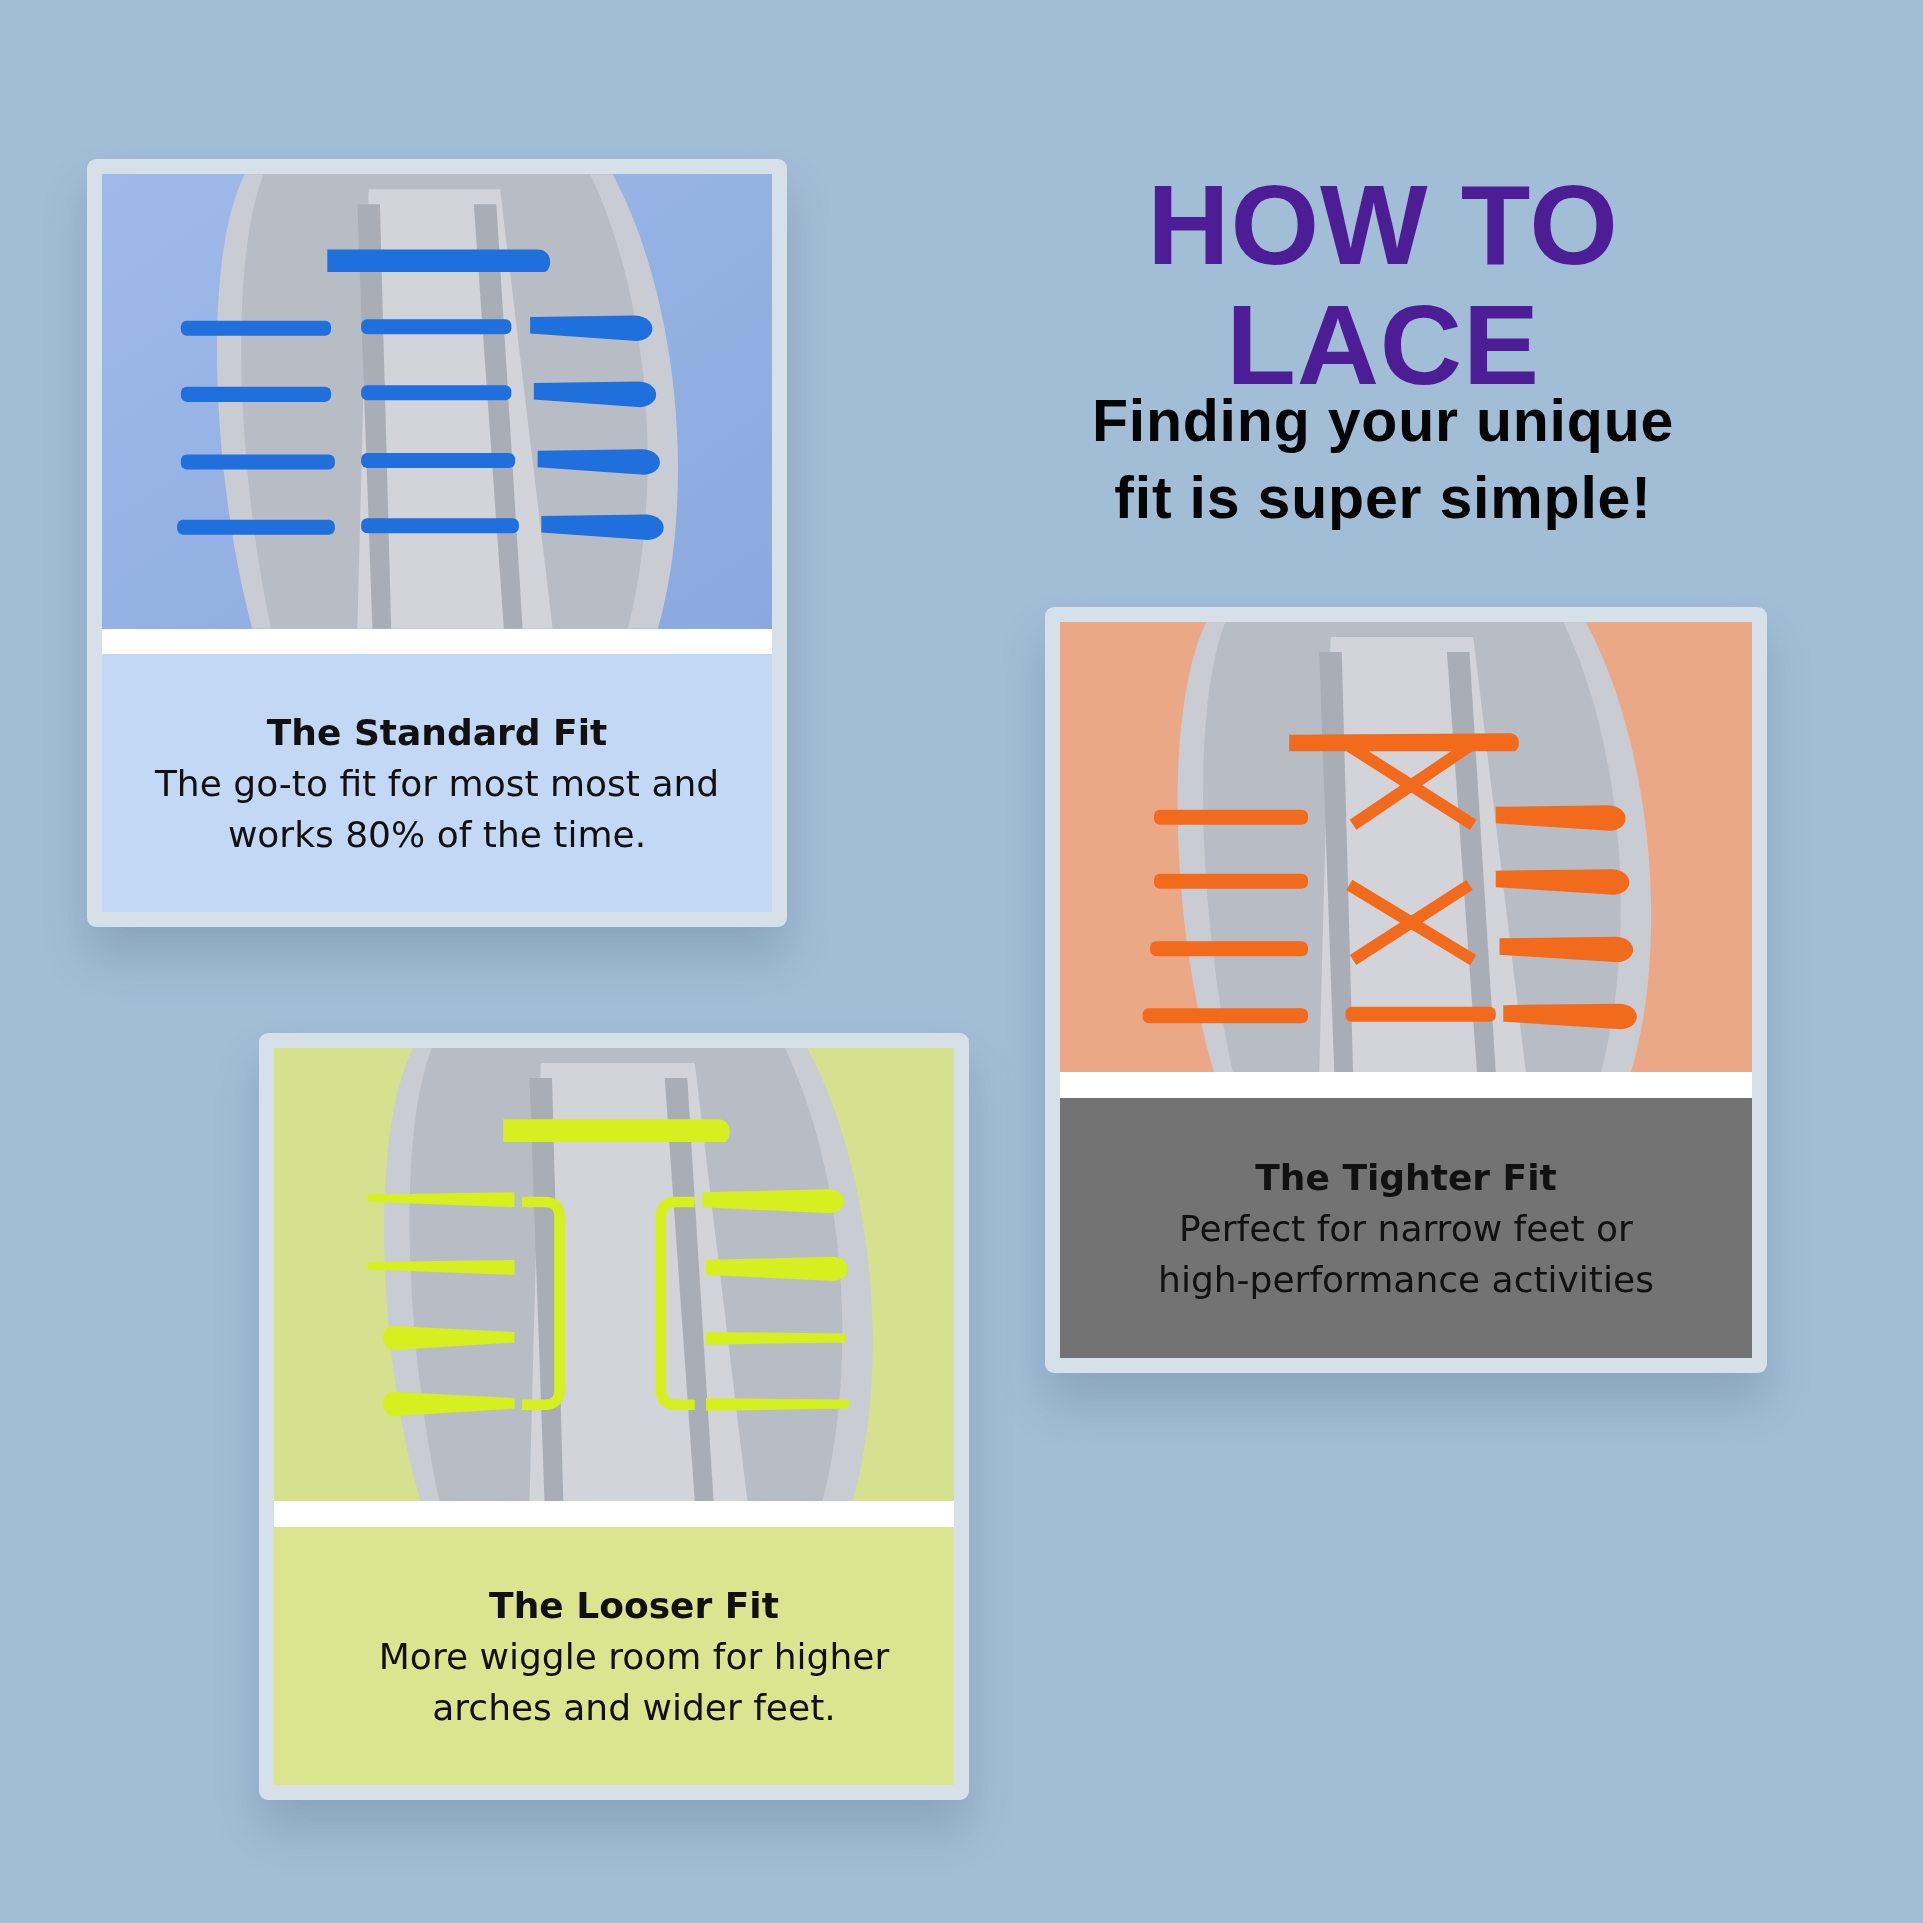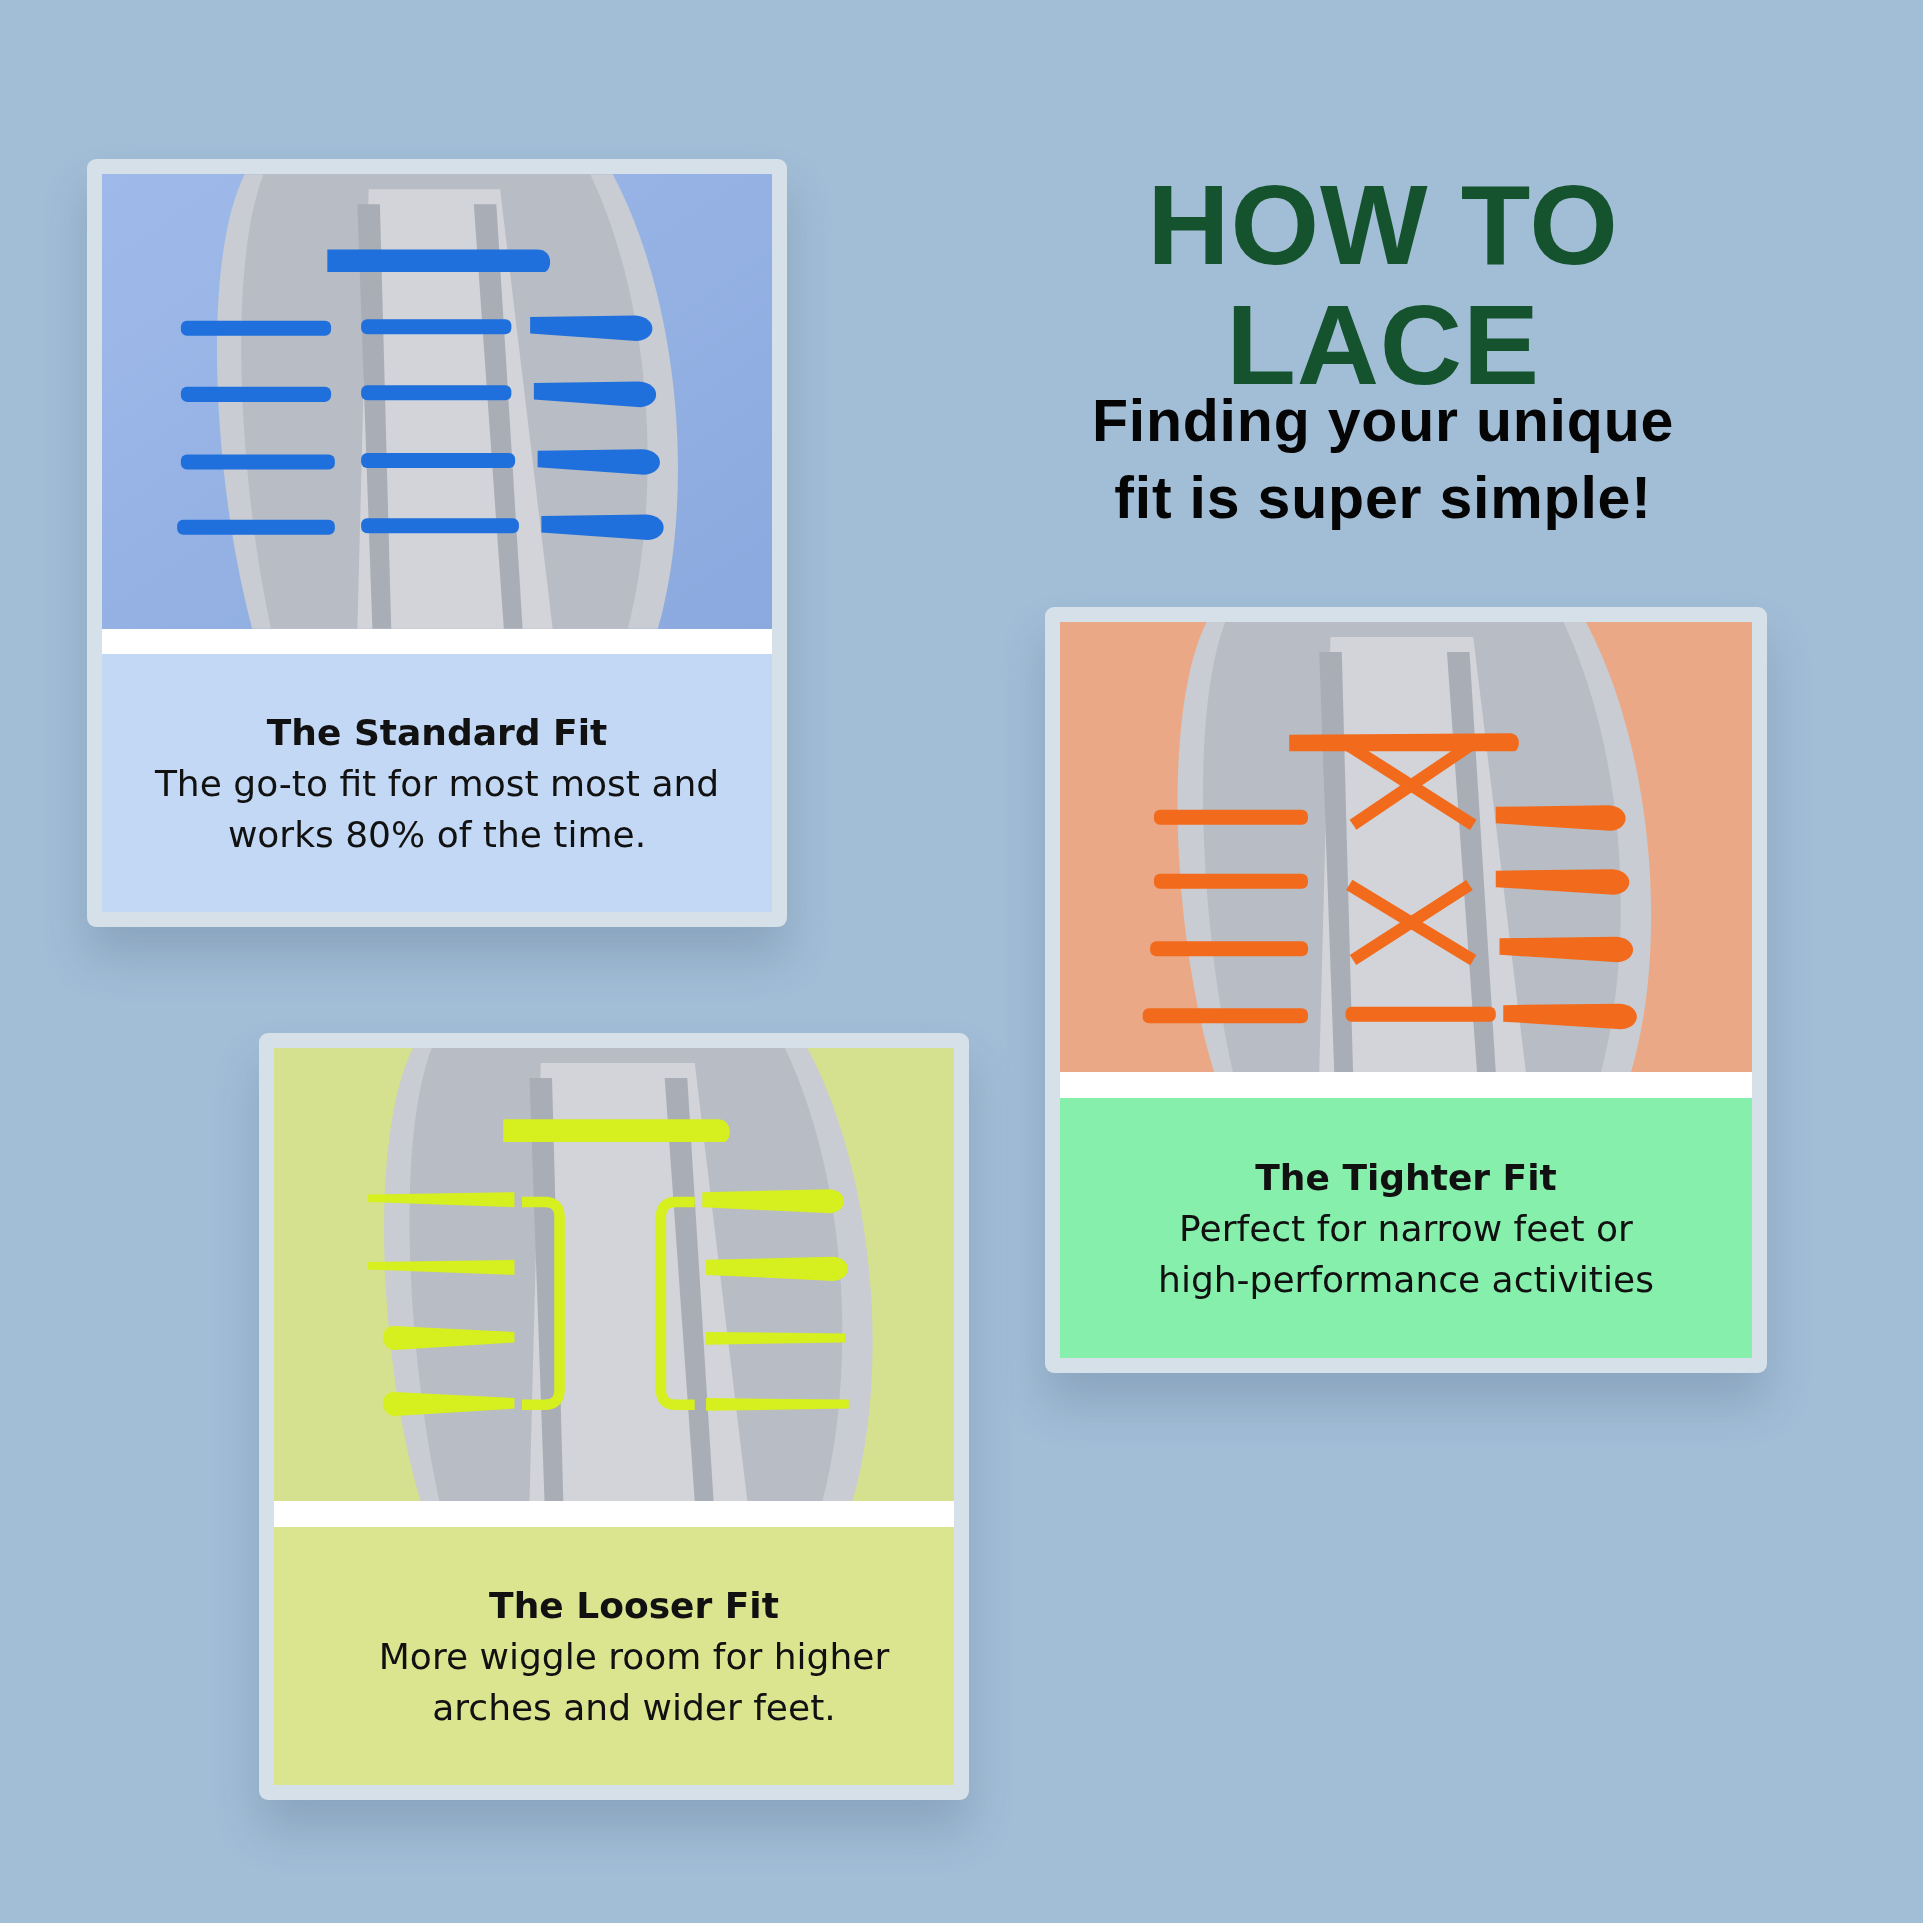--- a/index.html
+++ b/index.html
@@ -1,17 +1,17 @@
 <!DOCTYPE html>
 <html style="font-size:12px"><head>
 <meta charset="utf-8">
 <style>
   html,body{margin:0;padding:0;}
   body{width:1924px;height:1924px;background:#a2bdd6;position:relative;overflow:hidden;font-family:"Liberation Sans",sans-serif;}
-  .heading{position:absolute;left:977px;top:165px;width:812px;text-align:center;font-weight:bold;font-size:114px;color:#14532d;letter-spacing:0.8px;line-height:120px;}
+  .heading{position:absolute;left:977px;top:165px;width:812px;text-align:center;font-weight:bold;font-size:114px;color:#4c1d95;letter-spacing:0.8px;line-height:120px;}
   .subtitle{position:absolute;left:992px;top:361px;width:782px;text-align:center;font-weight:bold;font-size:59px;line-height:77px;color:#050505;letter-spacing:0.8px;margin-top:22px;}
   .card{position:absolute;background:#d6e0e8;border-radius:9px;box-shadow:0 30px 45px rgba(60,80,110,0.22);}
   .card .inner{position:absolute;left:15px;right:15px;top:15px;bottom:15px;}
   .card .img{position:absolute;left:0;right:0;top:0;overflow:hidden;}
   .card .band{position:absolute;left:0;right:0;background:#ffffff;height:25.6px;}
   .card .text{position:absolute;left:0;right:0;bottom:0;display:flex;flex-direction:column;align-items:center;justify-content:center;text-align:center;color:#111;font-family:"DejaVu Sans",sans-serif;}
   .card .title{font-weight:bold;font-size:36px;line-height:51px;}
   .card .body{font-size:36px;line-height:51px;padding:0 22.5px;}
   svg{display:block;}
 </style>
@@ -90,21 +90,21 @@
             <path d="M580 331 L735 329 C765 331 765 361 737 363 L580 353 Z"></path>
           <rect x="120" y="425" width="210" height="20" rx="8"></rect>
             <path d="M585 421 L740 419 C770 421 770 451 742 453 L585 443 Z"></path>
           <rect x="110" y="514" width="220" height="20" rx="8"></rect>
             <rect x="380" y="512" width="200" height="20" rx="8"></rect>
             <path d="M590 510 L745 508 C775 510 775 540 747 542 L590 532 Z"></path>
         </g>
       </svg>
     </div>
     <div class="band" style="top:450px;"></div>
-    <div class="text" style="top:476px;background:#86efac;">
+    <div class="text" style="top:476px;background:#737373;">
       <div class="title">The Tighter Fit</div>
       <div class="body">Perfect for narrow feet or</div>
       <div class="body">high-performance activities</div>
     </div>
   </div>
 </div>
 
 <div class="card" style="left:259px;top:1033px;width:710px;height:767px;">
   <div class="inner">
     <div class="img" style="height:453px;background:#d5e18e;">

